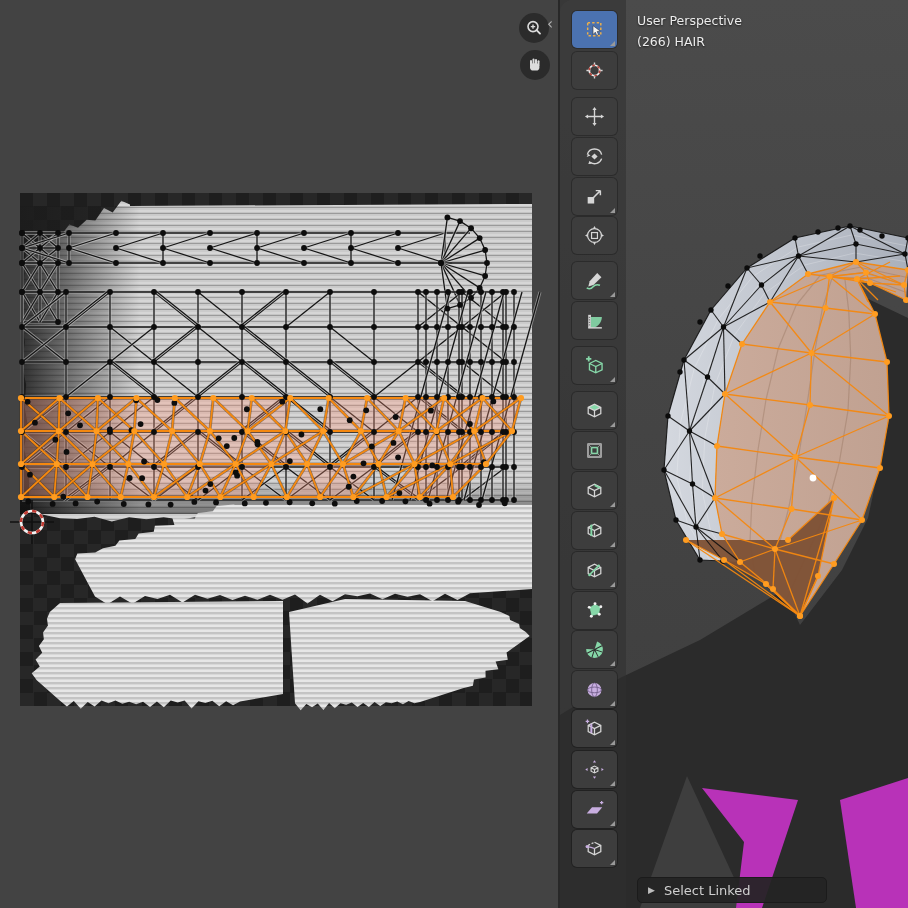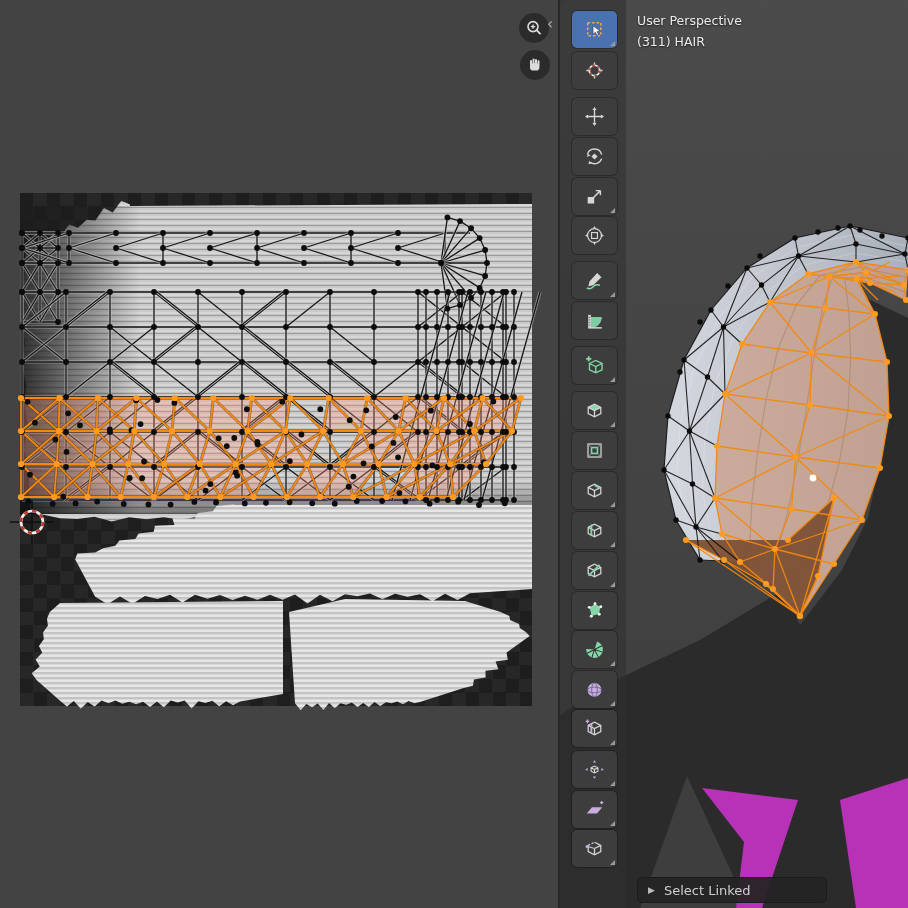--- a/index.html
+++ b/index.html
@@ -1445,19 +1445,19 @@
           <path d="M10 4 16 7 16 13 10 16 4 13 4 7M10 10 10 16M10 10 16 7" fill="none" stroke="#d6d6d6" stroke-width="1.2"></path>
           <path d="M4 7 10 4" stroke="#d6d6d6" stroke-width="1.2" stroke-dasharray="2 1.6"></path>
           <path d="M3 8.2Q7 8.9 10 10" fill="none" stroke="#c8aee0" stroke-width="1.2"></path>
           <circle cx="3" cy="8.2" r="1.5" fill="#c8aee0"></circle>
         </svg>
         <span class="corner"></span>
       </div>
     </div>
 
   <div class="vp-header">User Perspective</div>
-  <div class="vp-header vp-header2">(311) HAIR</div>
+  <div class="vp-header vp-header2">(266) HAIR</div>
 
   <div class="op-panel">
     <span class="tri">▶</span>
     <span>Select Linked</span>
   </div>
 </div>
 
 </body></html>

